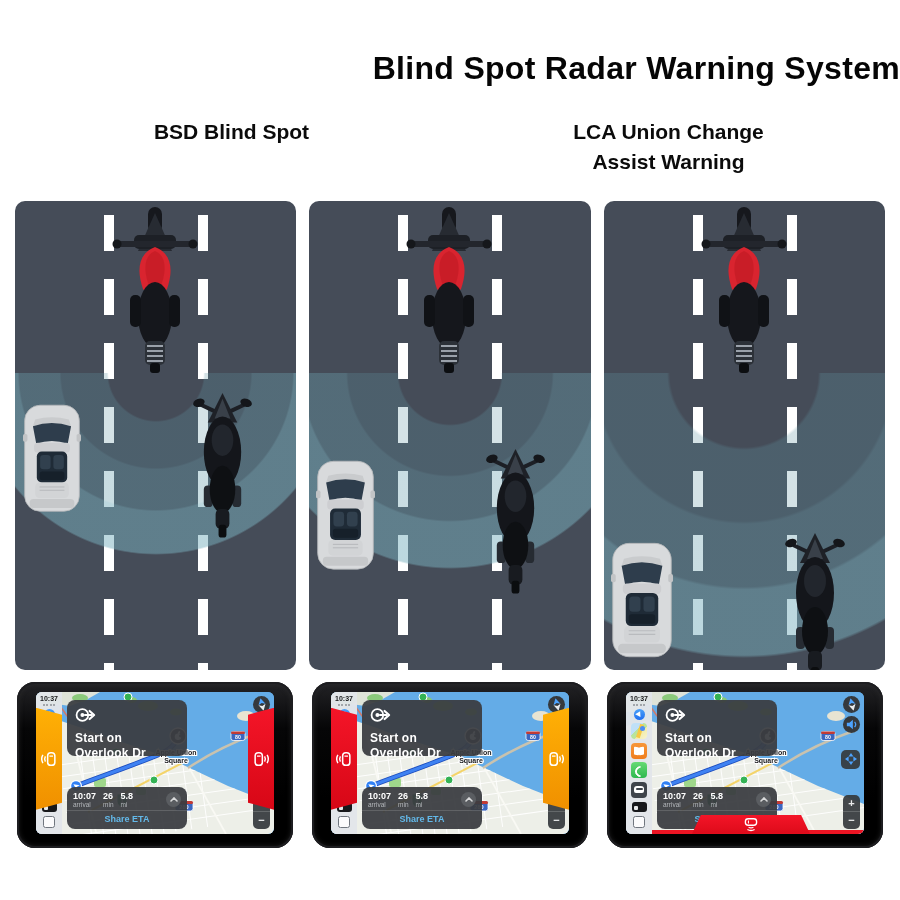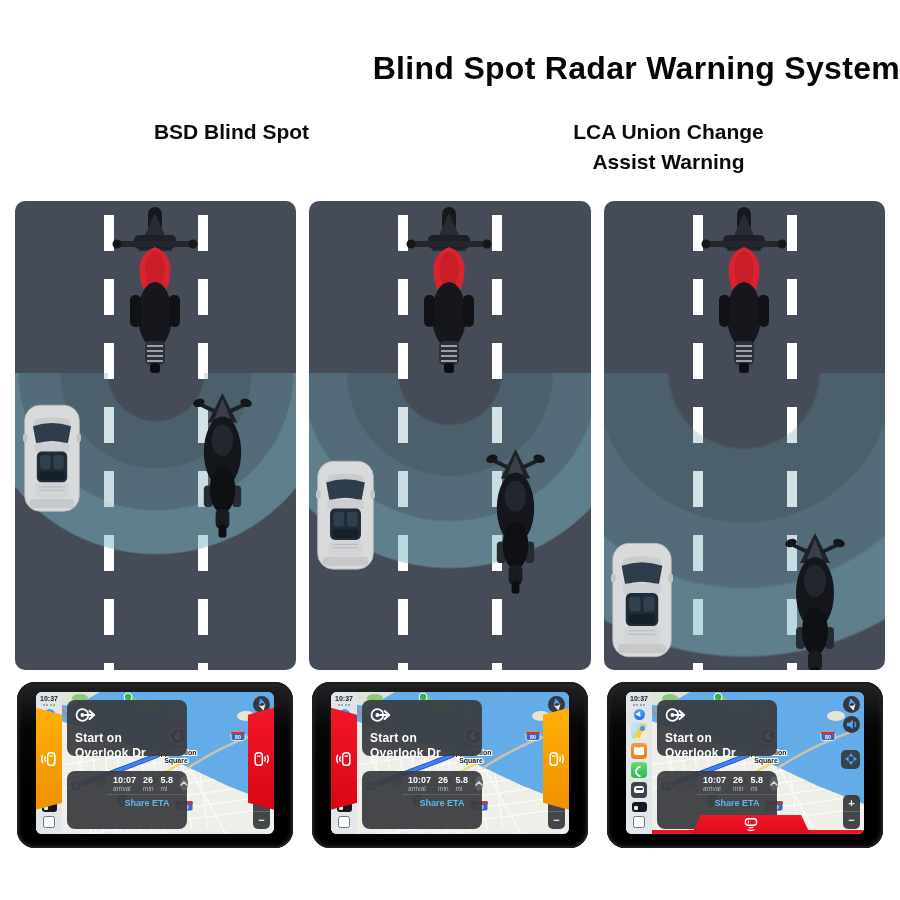--- a/index.html
+++ b/index.html
@@ -66,22 +66,22 @@
   .ico-car::before{content:"";position:absolute;left:3px;top:4.5px;width:10px;height:7px;background:#fff;border-radius:3px 3px 2px 2px;}
   .ico-car::after{content:"";position:absolute;left:4.5px;top:6px;width:7px;height:2.5px;background:#3f444b;border-radius:1px;}
   .sb-pill{width:15px;height:10px;border-radius:3px;background:#17181b;margin-top:4px;position:relative;flex:none;}
   .sb-pill::before{content:"";position:absolute;left:2px;bottom:2px;width:4px;height:4px;background:#e8e9ea;border-radius:1px;}
   .sb-home{width:10px;height:10px;border:1.6px solid #70767e;border-radius:2.5px;background:#fbfbfc;margin-top:4px;flex:none;}
   
   .nav-card{position:absolute;left:31px;top:8px;width:120px;height:56px;border-radius:8px;z-index:6;
         background:rgba(58,61,65,0.94);padding:6px 8px;box-sizing:border-box;color:#fff;}
   .nav-lines{margin-top:3px;font-size:12px;font-weight:bold;line-height:1.25;letter-spacing:.2px;}
   
-  .eta-card{position:absolute;left:31px;bottom:5px;width:120px;height:58px;border-radius:8px;z-index:6;
-        background:rgba(58,61,65,0.94);color:#fff;box-sizing:border-box;padding-left:40px;}
+  .eta-card{position:absolute;left:31px;bottom:5px;width:120px;height:42px;border-radius:8px;z-index:6;
+        background:rgba(58,61,65,0.94);color:#fff;box-sizing:border-box;}
   .eta-row{display:flex;align-items:center;padding:4px 6px 1px;}
   .eta-col{margin-right:7px;}
   .eta-val{font-size:9px;font-weight:bold;}
   .eta-lab{font-size:6.5px;color:#b4b7bb;margin-top:.5px;}
   .eta-chevron{margin-left:auto;width:15px;height:15px;border-radius:50%;background:#5a5d61;
         display:flex;align-items:center;justify-content:center;}
   .eta-share{border-top:1px solid rgba(255,255,255,0.15);margin-top:1px;font-size:9px;font-weight:bold;
         color:#63b9ea;text-align:center;padding-top:3px;}
   
   .rbtn{position:absolute;right:4px;width:17px;height:17px;border-radius:50%;background:#35393d;z-index:7;

